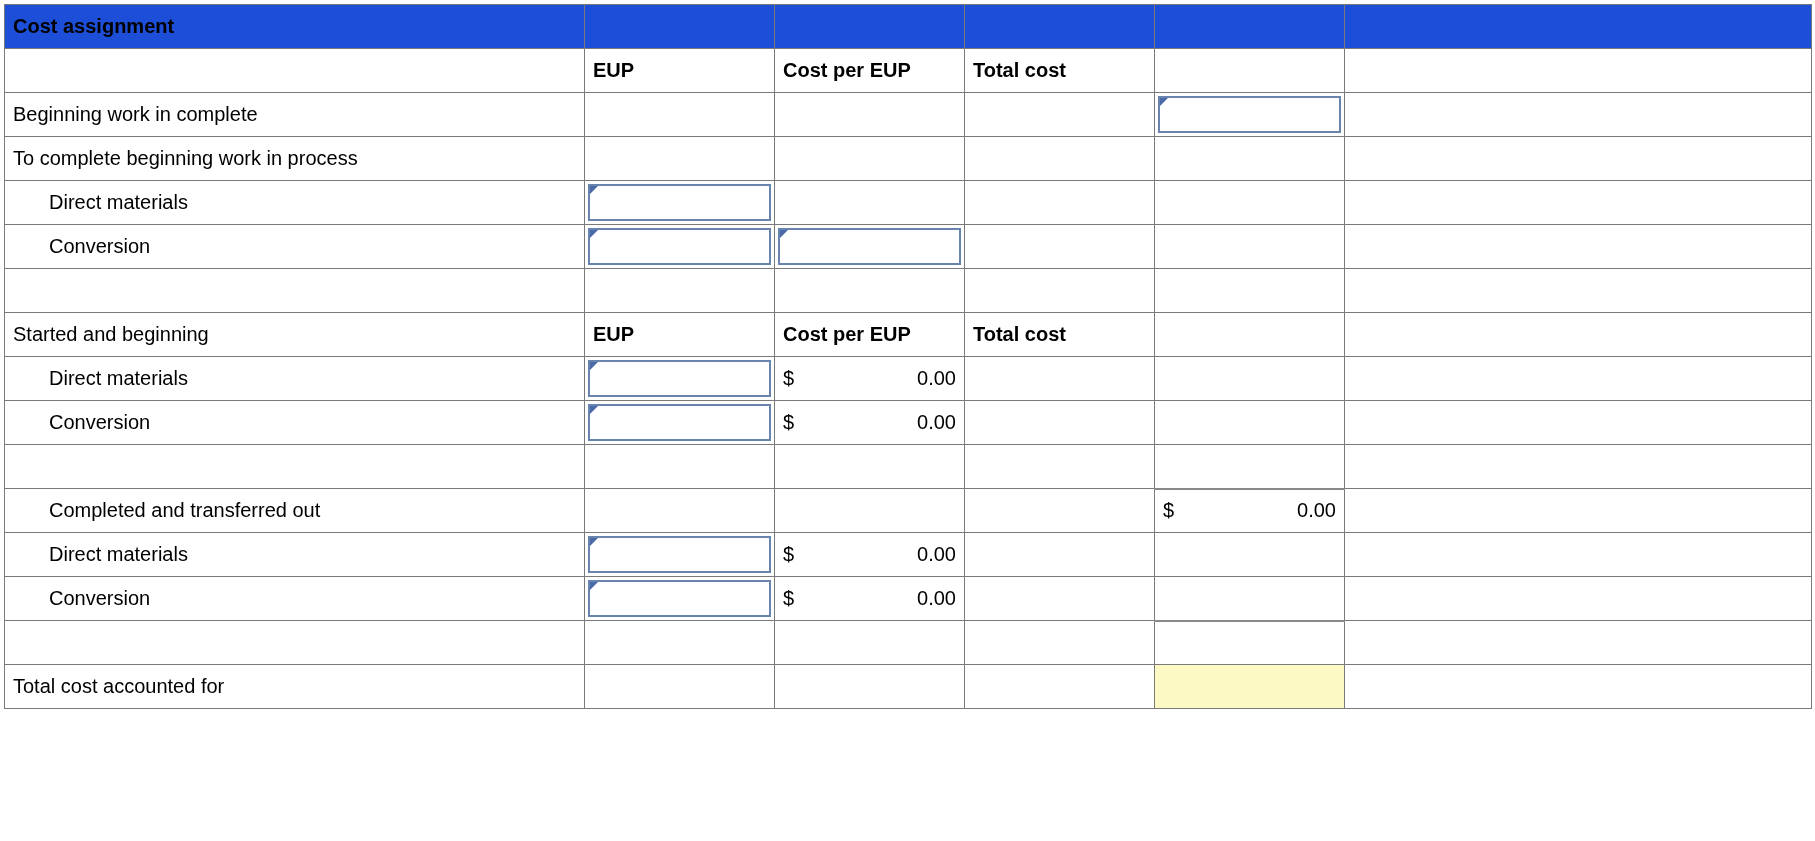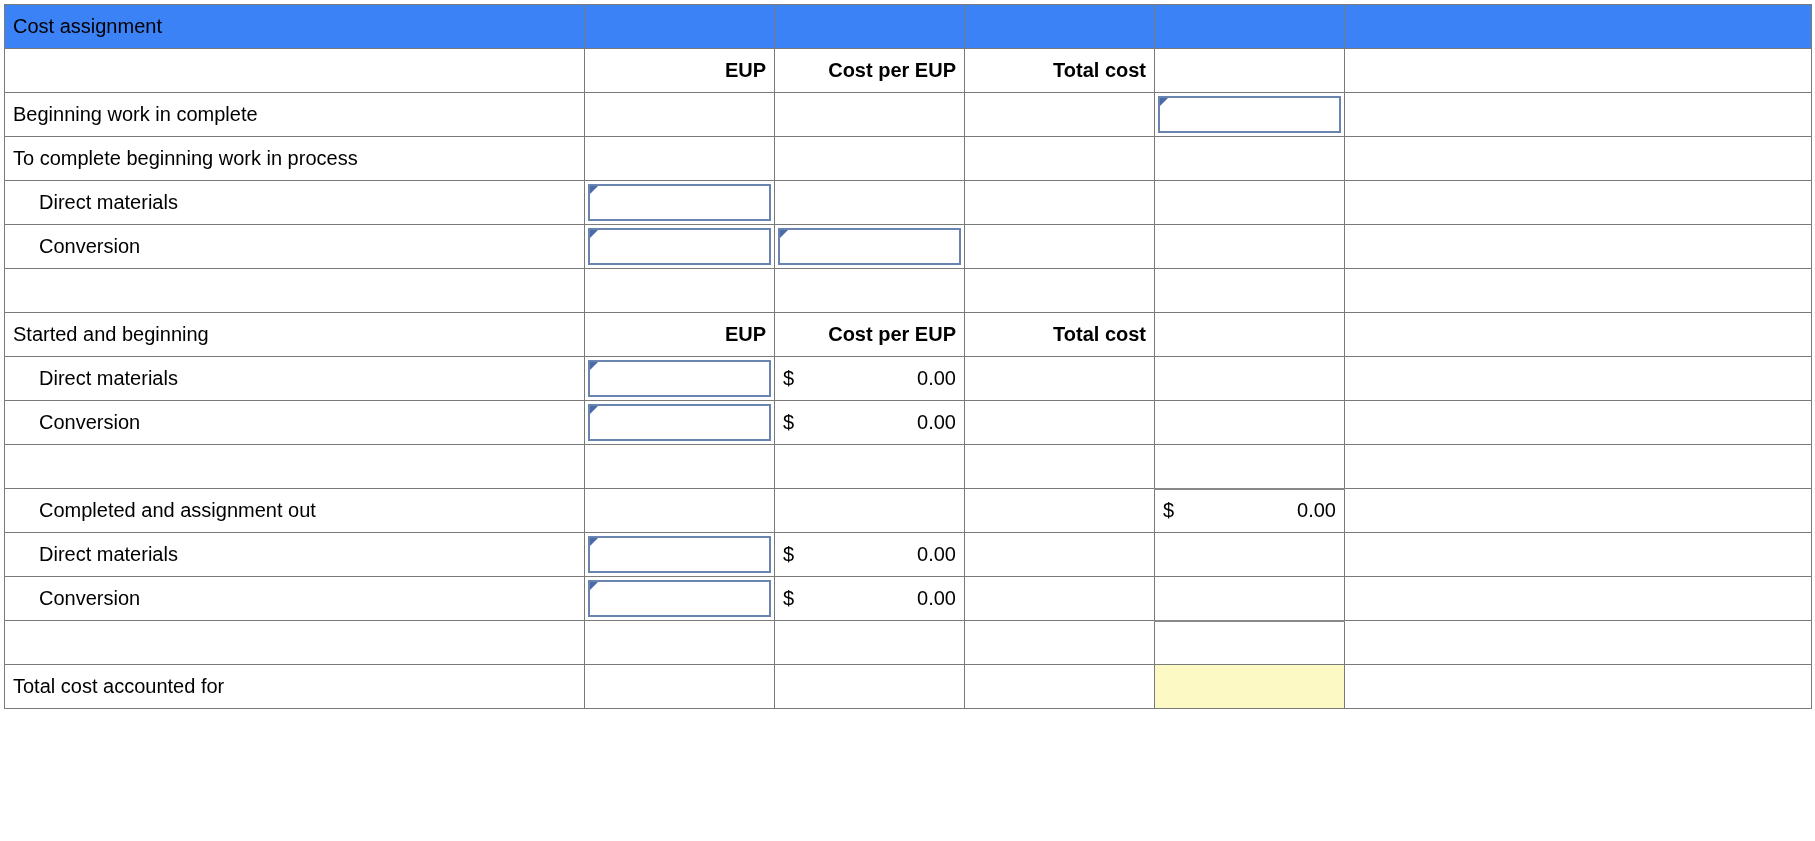--- a/index.html
+++ b/index.html
@@ -23,24 +23,24 @@
     vertical-align: middle;
     position: relative;
     background: #fff;
   }
   col.c0 { width: 580px; }
   col.c1 { width: 190px; }
   col.c2 { width: 190px; }
   col.c3 { width: 190px; }
   col.c4 { width: 190px; }
   col.c5 { width: 467px; }
-  .hdr { background: #3b82f6; font-weight: normal; }
+  .hdr { background: #1d4ed8; font-weight: bold; }
   .b  { font-weight: bold; }
-  .tc { text-align: right; }
-  .ind1 { padding-left: 34px; }
+  .tc { text-align: left; }
+  .ind1 { padding-left: 44px; }
   .input-cell {
     padding: 3px;
   }
   .input-box {
     width: 100%;
     height: 100%;
     border: 2px solid #6a84b0;
     background: #fff;
     position: relative;
   }
@@ -189,21 +189,21 @@
   <tr>
     <td></td>
     <td></td>
     <td></td>
     <td></td>
     <td></td>
     <td></td>
   </tr>
 
   <tr>
-    <td class="ind1">Completed and assignment out</td>
+    <td class="ind1">Completed and transferred out</td>
     <td></td>
     <td></td>
     <td></td>
     <td class="calc-cell">
       <div class="money">
             <span class="sym">$</span>
             <span class="val">0.00</span>
           </div>
     </td>
     <td></td>

